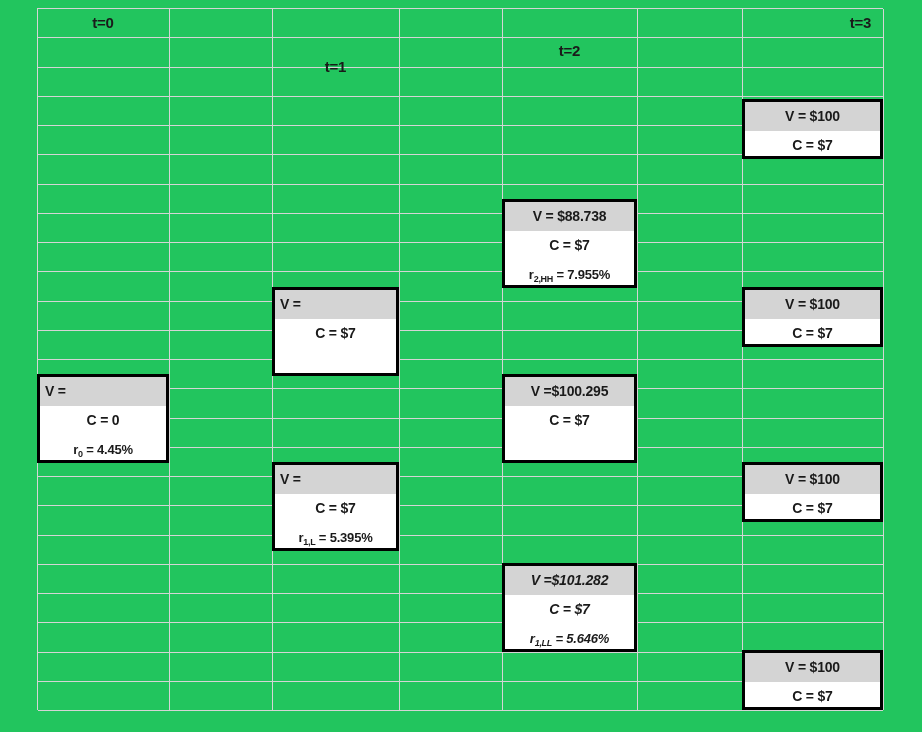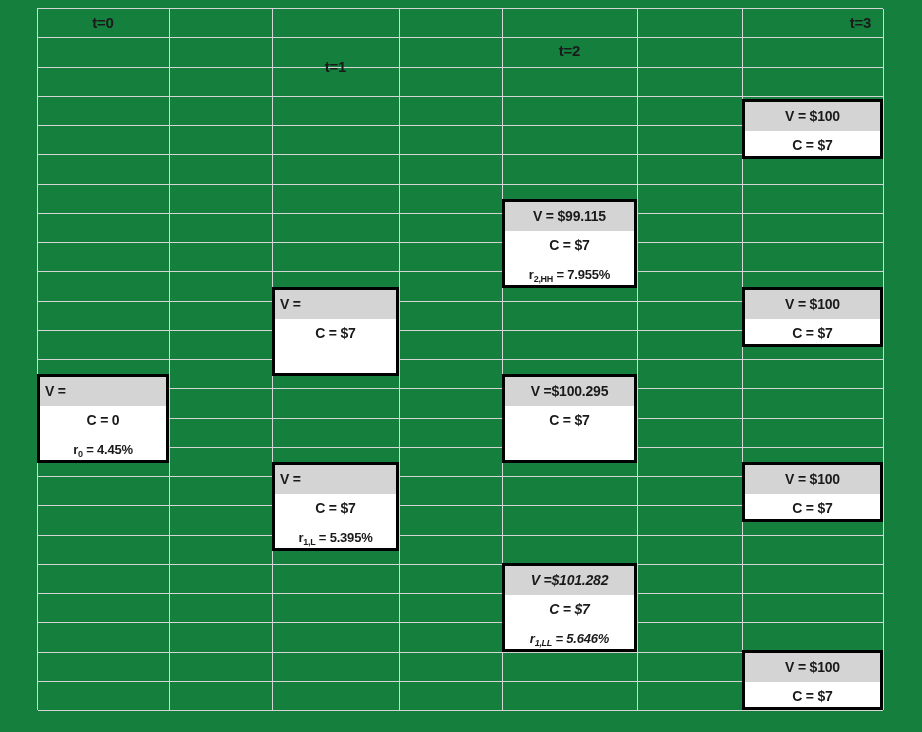--- a/index.html
+++ b/index.html
@@ -9,21 +9,21 @@
     background: #ffffff;
   }
   body {
     font-family: "Liberation Sans", sans-serif;
     -webkit-font-smoothing: antialiased;
   }
   #canvas {
     position: relative;
     width: 922px;
     height: 732px;
-    background: #15803d;
+    background: #22c55e;
     overflow: hidden;
   }
 
   
   #grid {
     position: absolute;
     left: 37px;
     top: 8px;
     width: 846px;
     height: 702px;
@@ -152,21 +152,21 @@
     <div class="line">C = $7</div>
   </div>
 
   <div class="node" style="left:272px; top:462px; width:127px; height:89px;">
     <div class="line val left">V =</div>
     <div class="line">C = $7</div>
     <div class="line rate"><span>r</span><sub>1,L</sub><span> = 5.395%</span></div>
   </div>
 
   <div class="node" style="left:502px; top:199px; width:135px; height:89px;">
-    <div class="line val">V = $99.115</div>
+    <div class="line val">V = $88.738</div>
     <div class="line">C = $7</div>
     <div class="line rate"><span>r</span><sub>2,HH</sub><span> = 7.955%</span></div>
   </div>
 
   <div class="node" style="left:502px; top:374px; width:135px; height:89px;">
     <div class="line val">V =$100.295</div>
     <div class="line">C = $7</div>
   </div>
 
   <div class="node" style="left:502px; top:563px; width:135px; height:89px;font-style:italic;">

